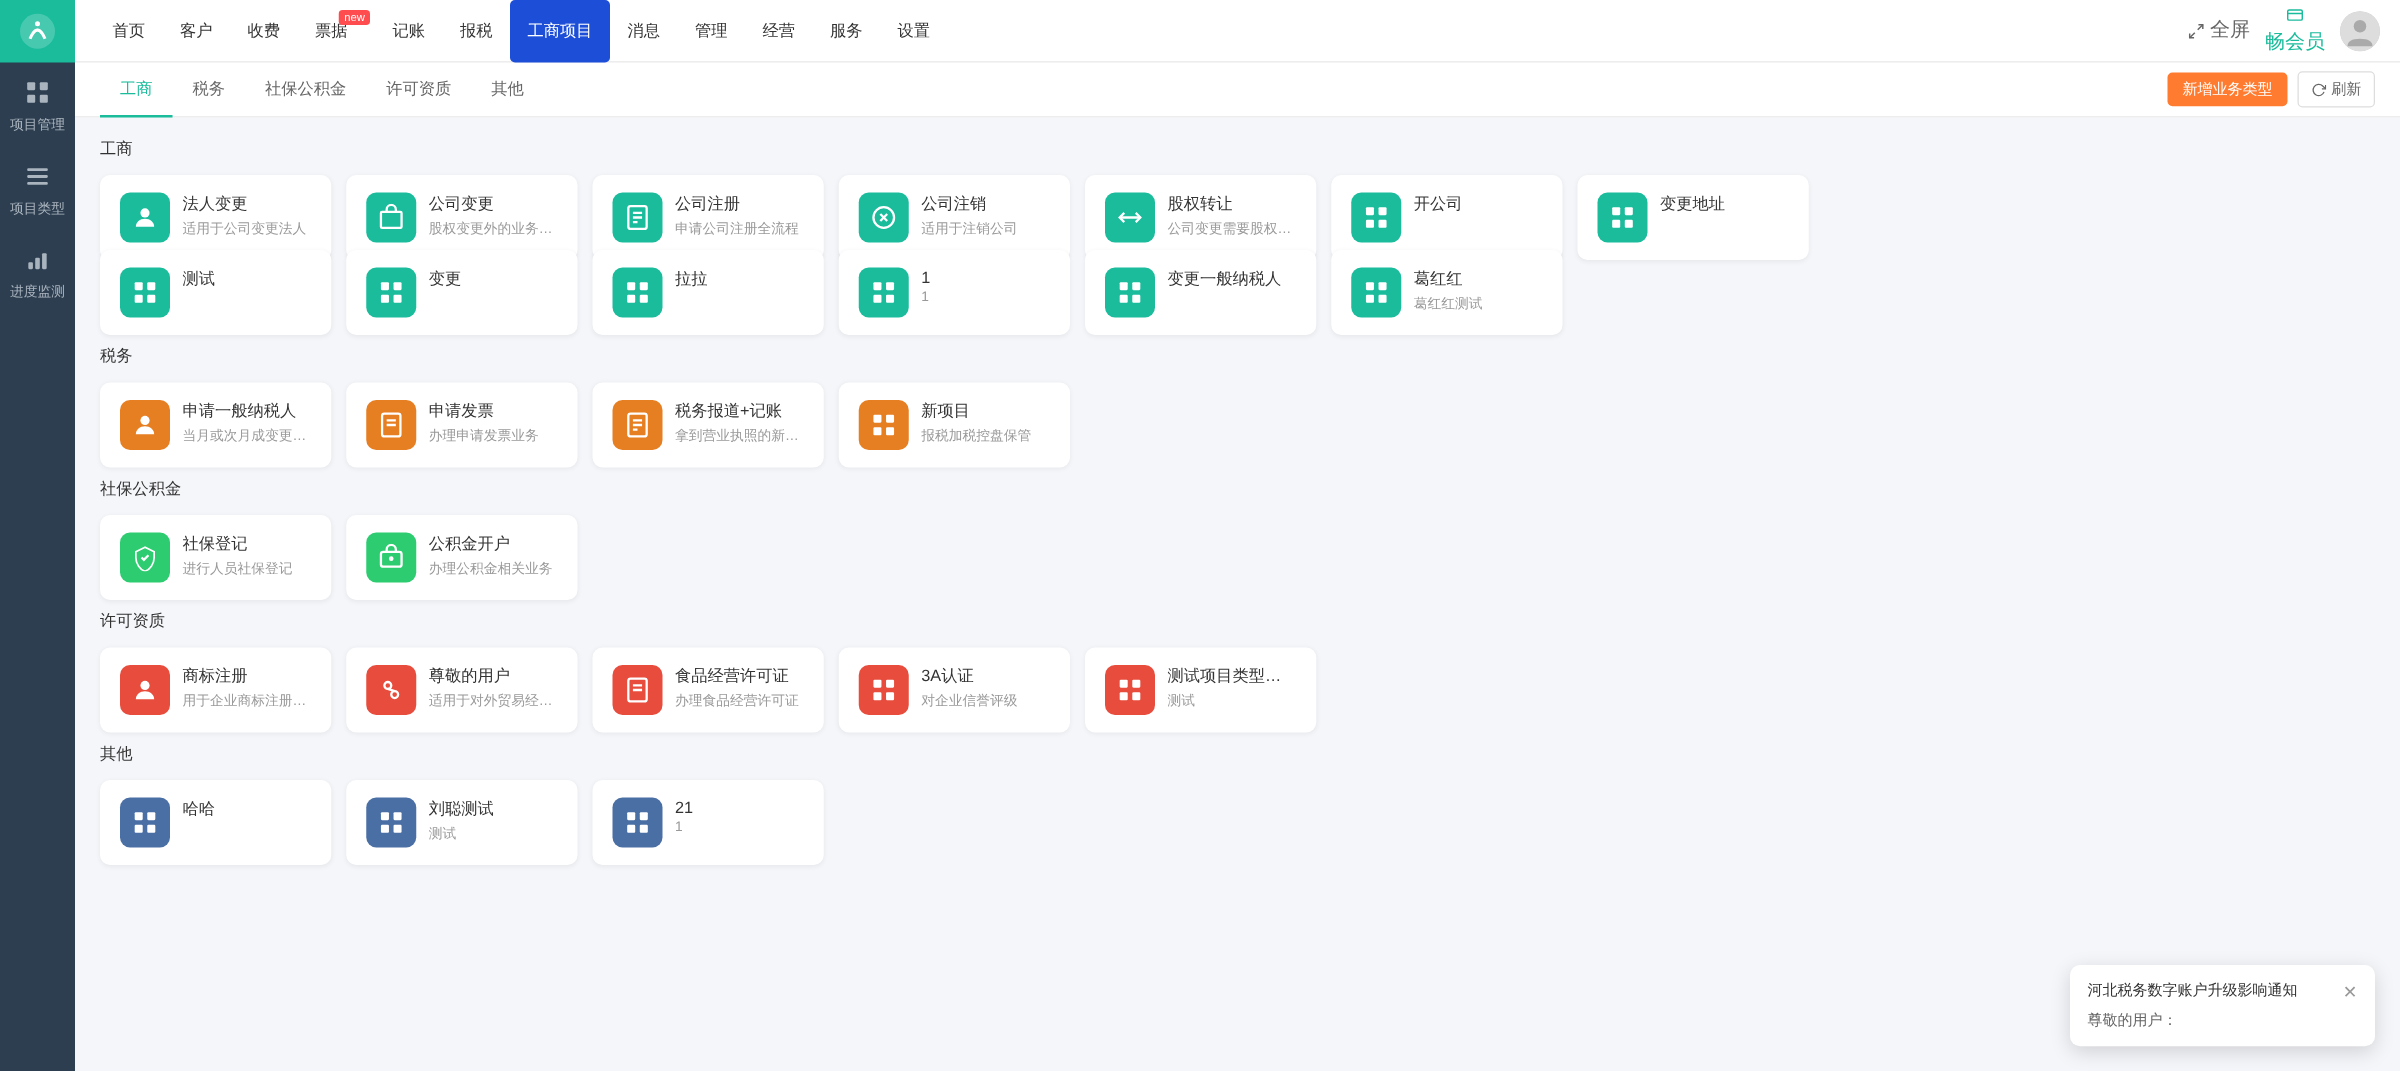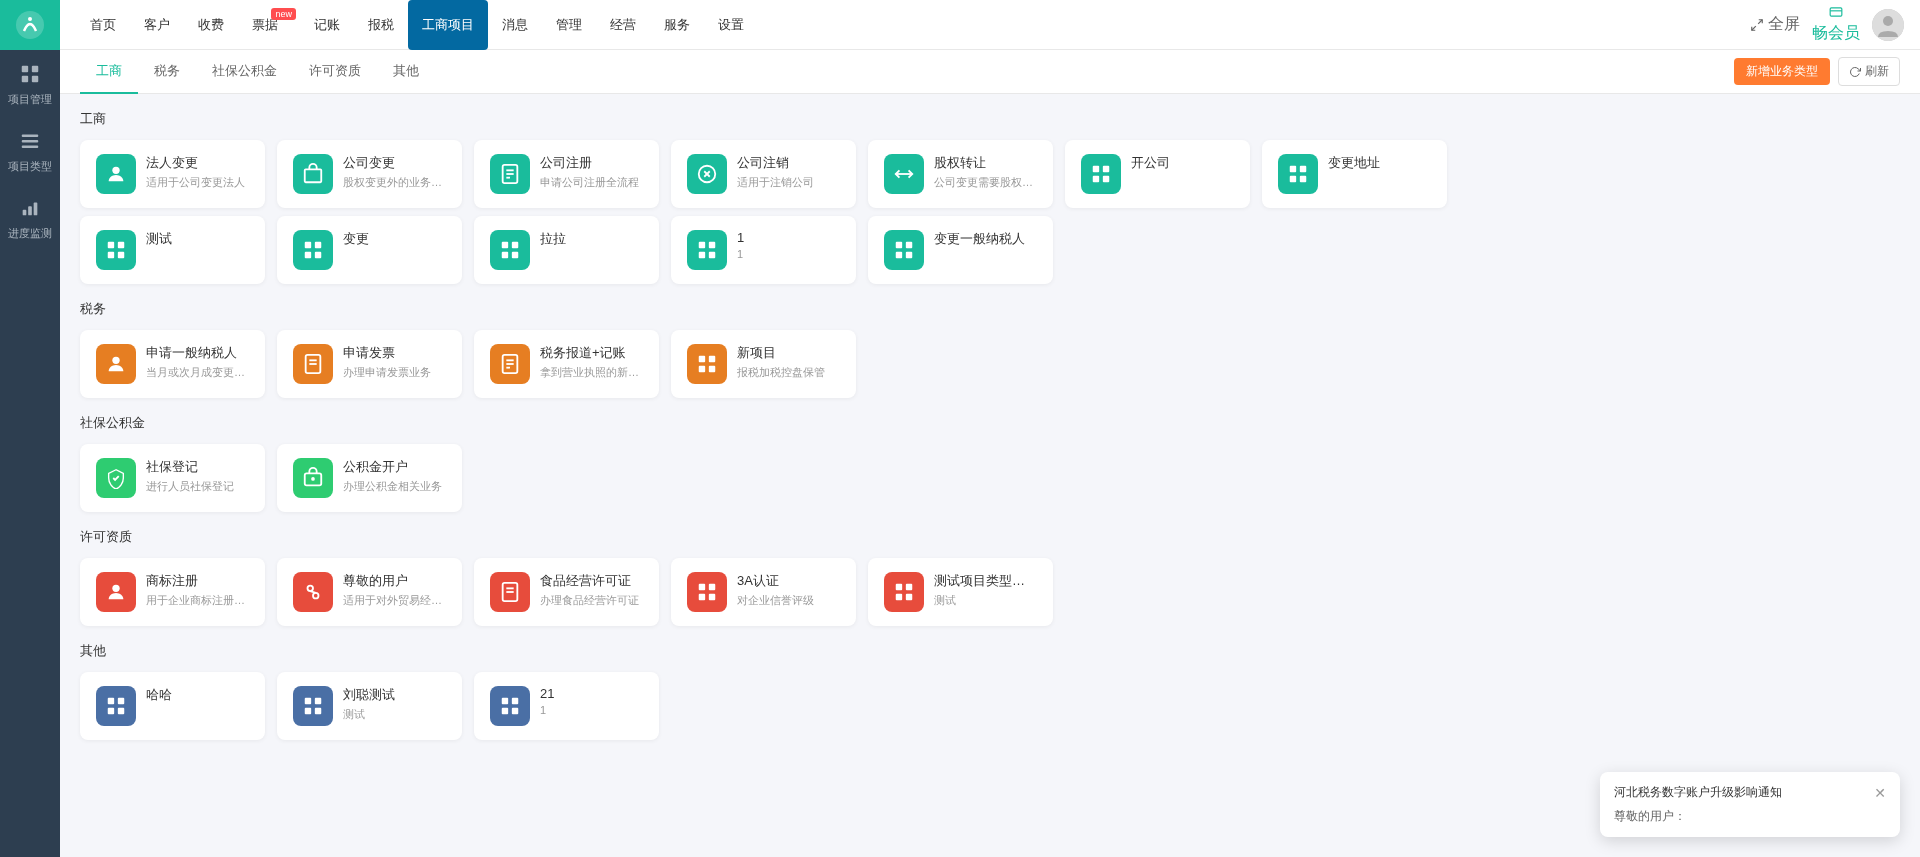--- a/index.html
+++ b/index.html
@@ -72,21 +72,21 @@
       padding: 0 14px;
       height: 50px;
       display: flex;
       align-items: center;
       cursor: pointer;
       font-size: 13px;
       color: #333;
       position: relative;
     }
     .nav-item.active {
-      background: #0369a1;
+      background: #1d4ed8;
       color: #fff;
       border-radius: 4px;
     }
     .nav-item .badge {
       position: absolute;
       top: 8px;
       right: 4px;
       background: #ff4d4f;
       color: #fff;
       font-size: 9px;
@@ -197,21 +197,20 @@
       margin-bottom: 12px;
       margin-top: 8px;
     }
     .section-title:first-child { margin-top: 0; }
 
     
     .card-grid {
       display: flex;
       flex-wrap: wrap;
       gap: 12px;
-      margin-bottom: 16px;
     }
     .biz-card {
       background: #fff;
       border-radius: 8px;
       padding: 14px 16px;
       width: 185px;
       display: flex;
       align-items: flex-start;
       gap: 10px;
       cursor: pointer;
@@ -237,21 +236,21 @@
     .ic-green { background: #2ecc71; }
     .ic-orange { background: #e67e22; }
     .ic-red { background: #e74c3c; }
     .ic-indigo { background: #4a6fa5; }
 
     
     .notif-popup {
       position: fixed;
       bottom: 20px;
       right: 20px;
-      width: 300px;
+      width: 244px;
       background: #fff;
       border-radius: 8px;
       box-shadow: 0 4px 16px rgba(0,0,0,0.15);
       padding: 12px 14px;
       font-size: 12px;
     }
     .notif-header {
       display: flex;
       align-items: center;
       justify-content: space-between;
@@ -575,20 +574,34 @@
                 <rect x="14" y="3" width="7" height="7" rx="1" fill="white"></rect>
                 <rect x="3" y="14" width="7" height="7" rx="1" fill="white"></rect>
                 <rect x="14" y="14" width="7" height="7" rx="1" fill="white"></rect>
               </svg>
             </div>
           <div class="biz-info">
             <div class="biz-name">变更一般纳税人</div>
             <div class="biz-desc"></div>
           </div>
         </div>
+        <div class="biz-card">
+          <div class="biz-icon ic-teal">
+              <svg viewBox="0 0 24 24" fill="white">
+                <rect x="3" y="3" width="7" height="7" rx="1" fill="white"></rect>
+                <rect x="14" y="3" width="7" height="7" rx="1" fill="white"></rect>
+                <rect x="3" y="14" width="7" height="7" rx="1" fill="white"></rect>
+                <rect x="14" y="14" width="7" height="7" rx="1" fill="white"></rect>
+              </svg>
+            </div>
+          <div class="biz-info">
+            <div class="biz-name">葛红红</div>
+            <div class="biz-desc">葛红红测试</div>
+          </div>
+        </div>
       </div>
 
       <div class="section-title">税务</div>
       <div class="card-grid">
         <div class="biz-card">
           <div class="biz-icon ic-orange">
             <svg viewBox="0 0 24 24" fill="white">
                 <circle cx="12" cy="8" r="4"></circle>
                 <path d="M4 20c0-4 3.6-7 8-7s8 3 8 7" fill="white"></path>
               </svg>

